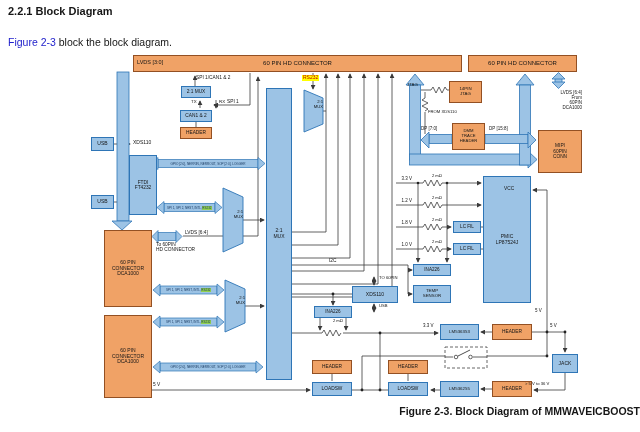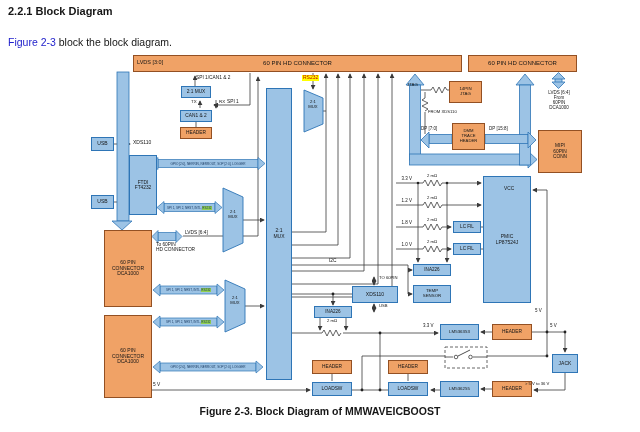--- a/index.html
+++ b/index.html
@@ -7,21 +7,21 @@
   #wires{position:absolute;left:0;top:0;z-index:1;}
   .bx{position:absolute;box-sizing:border-box;border:1px solid;display:flex;align-items:center;justify-content:center;
       text-align:center;white-space:pre-line;line-height:1.12;z-index:2;color:#161616;}
   .ob{background:#F0A266;border-color:#935023;}
   .bb{background:#9CC3E5;border-color:#2E75B6;}
   .lb{position:absolute;white-space:pre-line;line-height:1.1;color:#161616;z-index:3;}
   .atx{position:absolute;display:flex;align-items:center;justify-content:center;z-index:3;
        color:#17375E;white-space:nowrap;}
   .hlg{background:#92D050;padding:0 .5px;}
   .hly{background:#FFFF00;color:#C00000;}
-  .ctr{text-align:center;}
+  .ctr{text-align:right;}
   .rt{text-align:right;}
 </style>
 </head>
 <body>
 
 <div id="stage">
 
   <svg id="wires" width="640" height="432" viewBox="0 0 640 432">
     <defs>
       <marker id="ah" viewBox="0 0 6 6" markerWidth="5" markerHeight="5" refX="5" refY="3" orient="auto" markerUnits="userSpaceOnUse">

